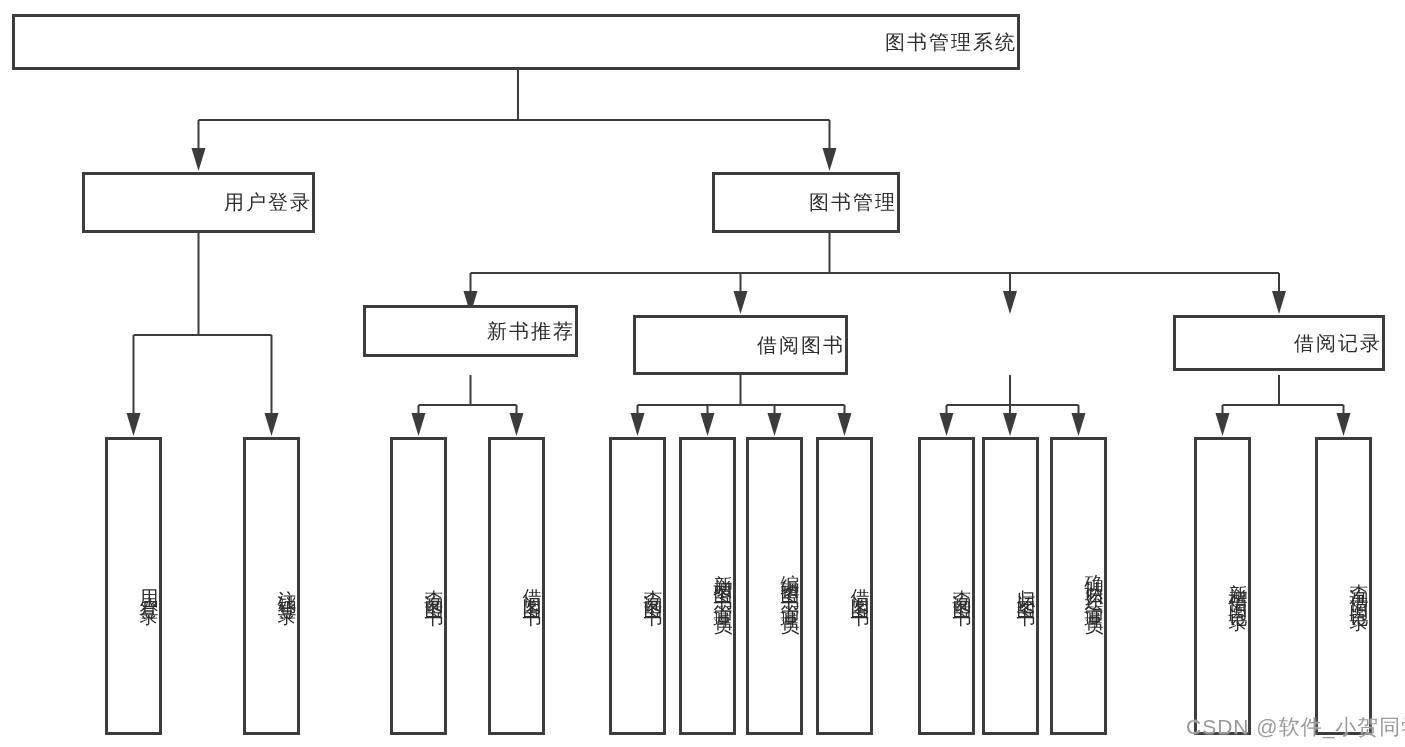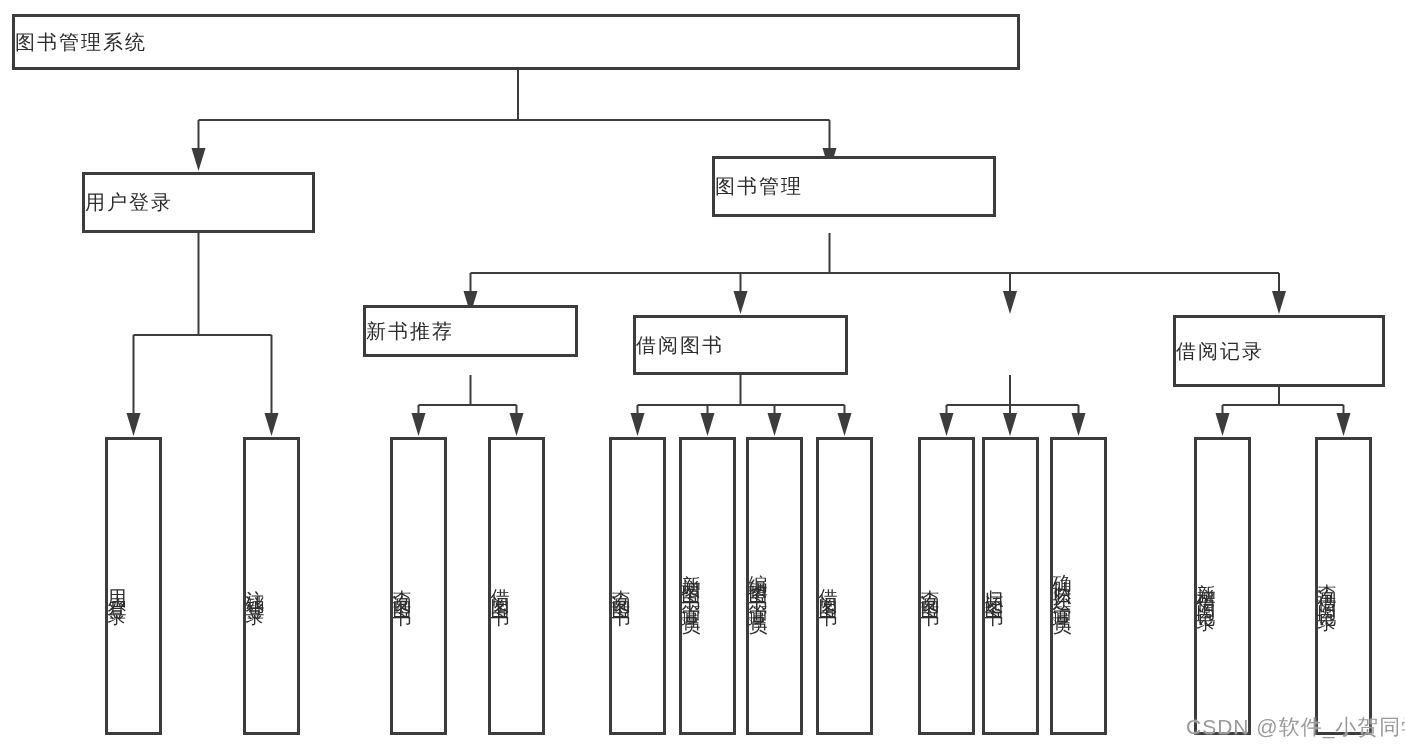--- a/index.html
+++ b/index.html
@@ -17,21 +17,21 @@
     width: 1405px; height: 747px;
     pointer-events: none;
   }
   .box {
     position: absolute;
     box-sizing: border-box;
     border: 3px solid #3c3c3c;
     background: #ffffff;
     display: flex;
     align-items: center;
-    justify-content: flex-start;
+    justify-content: flex-end;
     color: #2d2d2d;
     z-index: 2;
   }
   .hlabel {
     font-size: 20px;
     letter-spacing: 2px;
     white-space: nowrap;
   }
   .leaf .vlabel {
     writing-mode: vertical-rl;
@@ -90,31 +90,31 @@
     </g>
   </svg>
 
   <div class="box" style="left:12px;top:14px;width:1008px;height:56px">
     <span class="hlabel">图书管理系统</span>
   </div>
 
   <div class="box" style="left:82px;top:172px;width:233px;height:61px">
     <span class="hlabel">用户登录</span>
   </div>
-  <div class="box" style="left:712px;top:156px;width:284px;height:61px">
+  <div class="box" style="left:712px;top:172px;width:188px;height:61px">
     <span class="hlabel">图书管理</span>
   </div>
 
   <div class="box" style="left:363px;top:305px;width:215px;height:52px">
     <span class="hlabel">新书推荐</span>
   </div>
   <div class="box" style="left:633px;top:315px;width:215px;height:60px">
     <span class="hlabel">借阅图书</span>
   </div>
-  <div class="box" style="left:1173px;top:315px;width:212px;height:72px">
+  <div class="box" style="left:1173px;top:315px;width:212px;height:56px">
     <span class="hlabel">借阅记录</span>
   </div>
 
   <div class="box leaf" style="left:105px;top:437px;width:57px;height:298px">
     <span class="vlabel">用户登录</span>
   </div>
   <div class="box leaf" style="left:243px;top:437px;width:57px;height:298px">
     <span class="vlabel">注销登录</span>
   </div>
 

